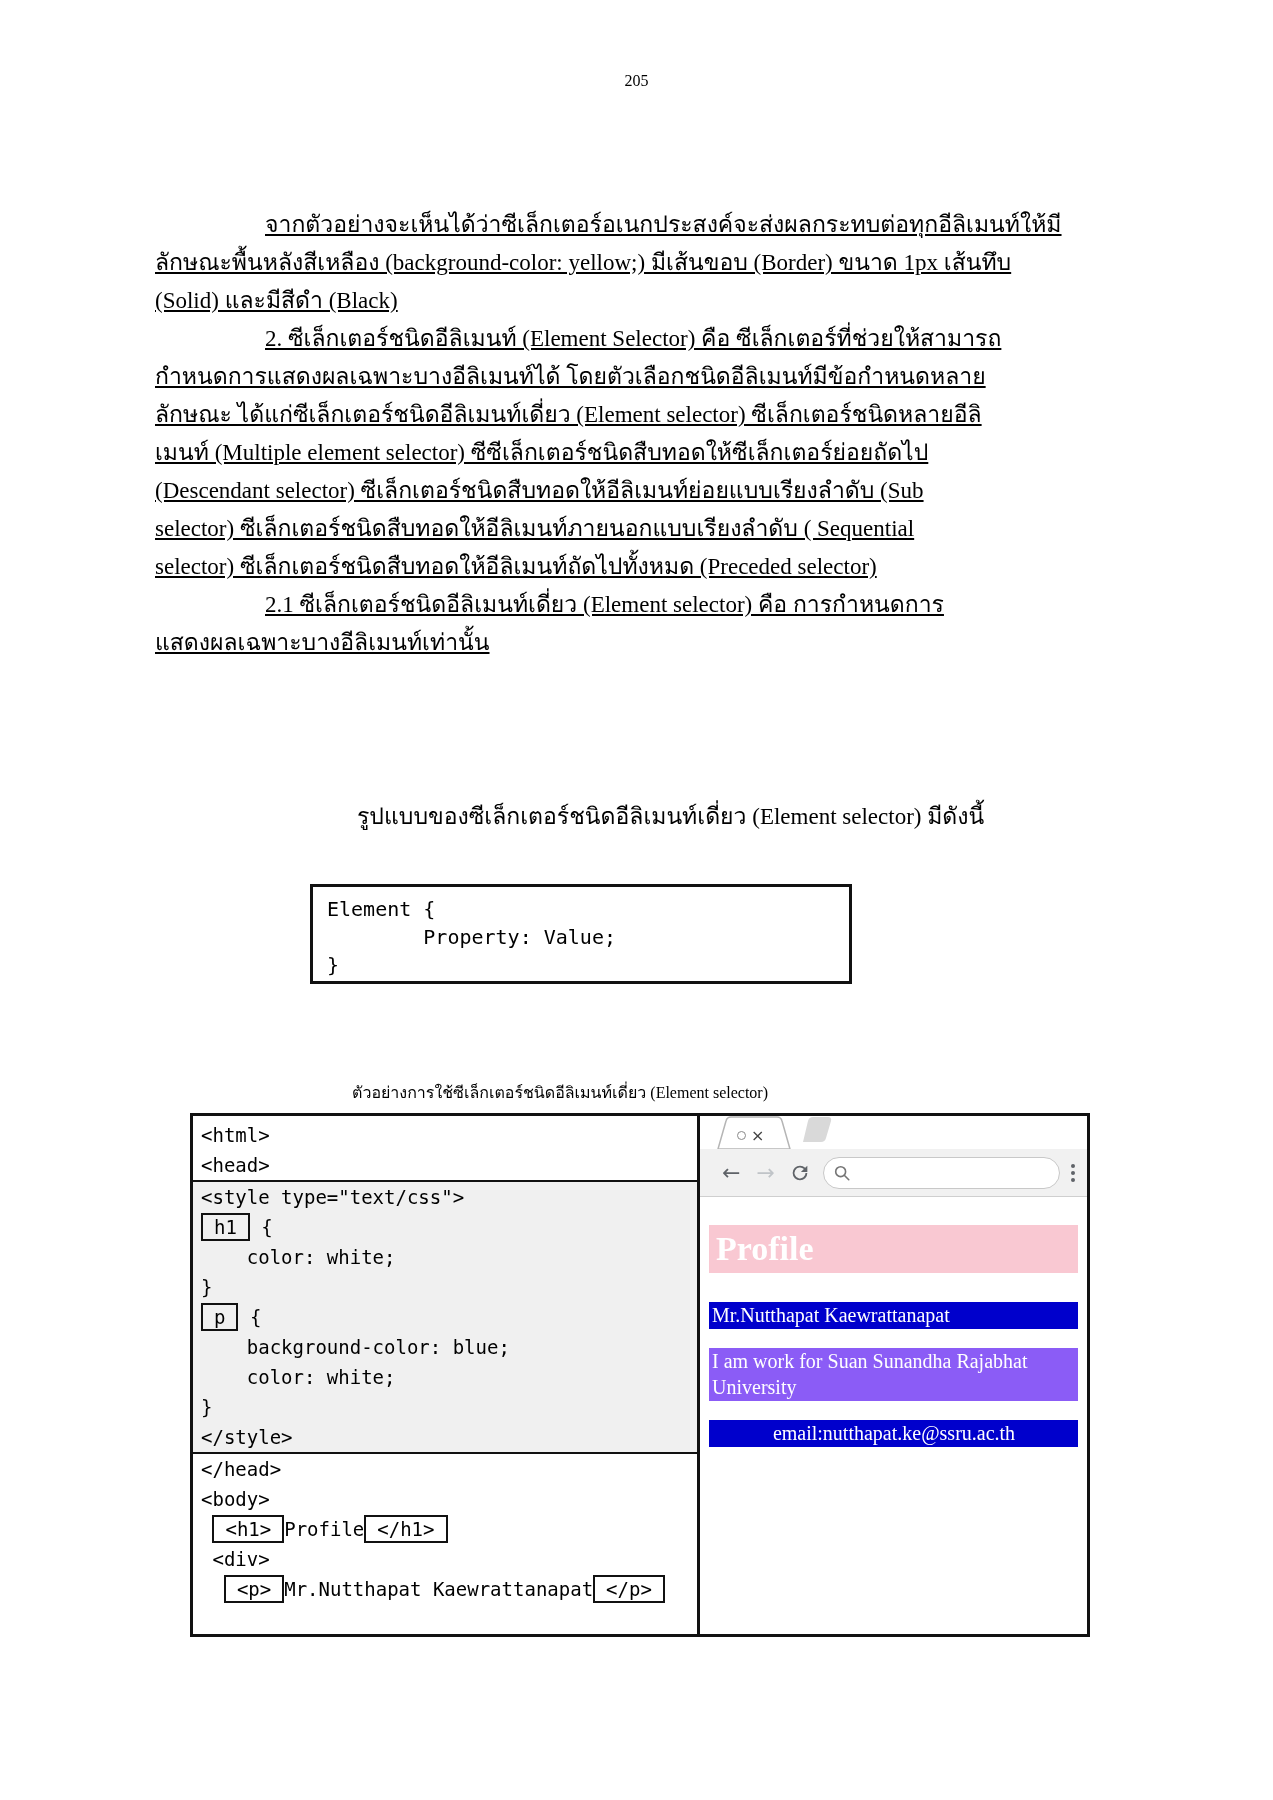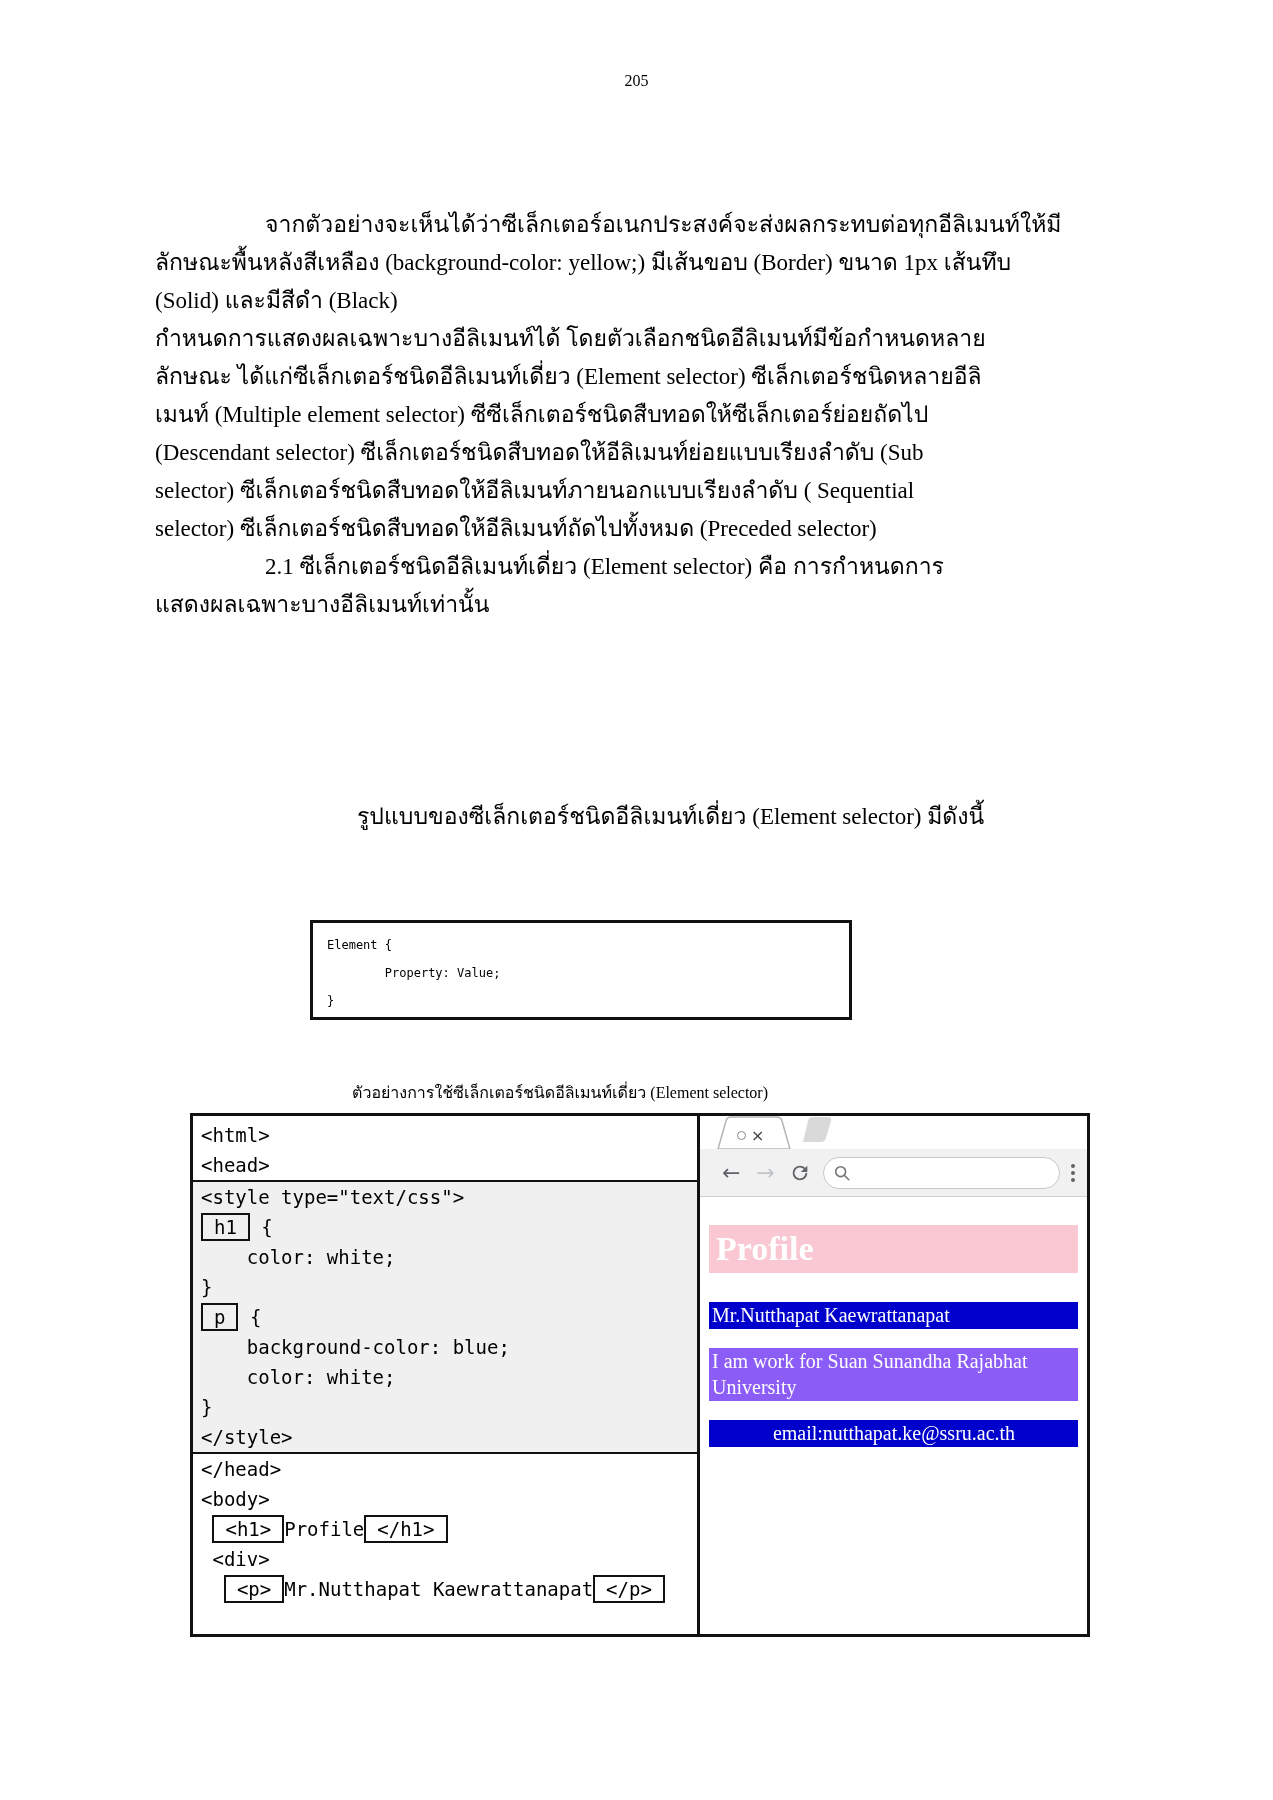--- a/index.html
+++ b/index.html
@@ -19,37 +19,36 @@
     width: 100%;
     text-align: center;
     font-size: 16px;
   }
   .body-text {
     position: absolute;
     left: 155px; top: 206px;
     width: 965px;
     font-size: 23px;
   }
-  .tline { height: 38px; line-height: 38px; white-space: nowrap; overflow: hidden; }
+  .tline { height: 38px; line-height: 38px; white-space: nowrap; overflow: hidden; text-decoration: underline; }
   .tline.indent { padding-left: 110px; }
   .format-caption {
     position: absolute;
     left: 357px; top: 798px;
     font-size: 23px;
     white-space: nowrap;
   }
   .code-box {
     position: absolute;
     left: 310px; top: 884px;
     width: 542px; height: 100px;
     border: 3px solid #111;
     padding: 8px 0 0 14px;
     font-family: "DejaVu Sans Mono", monospace;
-    font-size: 12px;
-    margin-top: 36px;
+    font-size: 20px;
   }
   .code-box div { height: 28px; line-height: 28px; white-space: pre; }
   .example-caption {
     position: absolute;
     left: 352px; top: 1080px;
     font-size: 16px;
     white-space: nowrap;
   }
   .figure {
     position: absolute;
@@ -155,20 +154,21 @@
 <body>
 
 <div class="page">
 
   <div class="page-number">205</div>
 
   <div class="body-text">
     <div class="tline indent">จากตัวอย่างจะเห็นได้ว่าซีเล็กเตอร์อเนกประสงค์จะส่งผลกระทบต่อทุกอีลิเมนท์ให้มี</div>
     <div class="tline">ลักษณะพื้นหลังสีเหลือง (background-color: yellow;) มีเส้นขอบ (Border) ขนาด 1px เส้นทึบ</div>
     <div class="tline">(Solid) และมีสีดำ (Black)</div>
+    <div class="tline indent">2.  ซีเล็กเตอร์ชนิดอีลิเมนท์ (Element  Selector) คือ ซีเล็กเตอร์ที่ช่วยให้สามารถ</div>
     <div class="tline">กำหนดการแสดงผลเฉพาะบางอีลิเมนท์ได้ โดยตัวเลือกชนิดอีลิเมนท์มีข้อกำหนดหลาย</div>
     <div class="tline">ลักษณะ ได้แก่ซีเล็กเตอร์ชนิดอีลิเมนท์เดี่ยว (Element  selector) ซีเล็กเตอร์ชนิดหลายอีลิ</div>
     <div class="tline">เมนท์ (Multiple  element  selector)  ซีซีเล็กเตอร์ชนิดสืบทอดให้ซีเล็กเตอร์ย่อยถัดไป</div>
     <div class="tline">(Descendant  selector) ซีเล็กเตอร์ชนิดสืบทอดให้อีลิเมนท์ย่อยแบบเรียงลำดับ  (Sub</div>
     <div class="tline">selector) ซีเล็กเตอร์ชนิดสืบทอดให้อีลิเมนท์ภายนอกแบบเรียงลำดับ ( Sequential</div>
     <div class="tline">selector) ซีเล็กเตอร์ชนิดสืบทอดให้อีลิเมนท์ถัดไปทั้งหมด (Preceded selector)</div>
     <div class="tline indent">2.1   ซีเล็กเตอร์ชนิดอีลิเมนท์เดี่ยว (Element   selector) คือ การกำหนดการ</div>
     <div class="tline">แสดงผลเฉพาะบางอีลิเมนท์เท่านั้น</div>
   </div>
 

